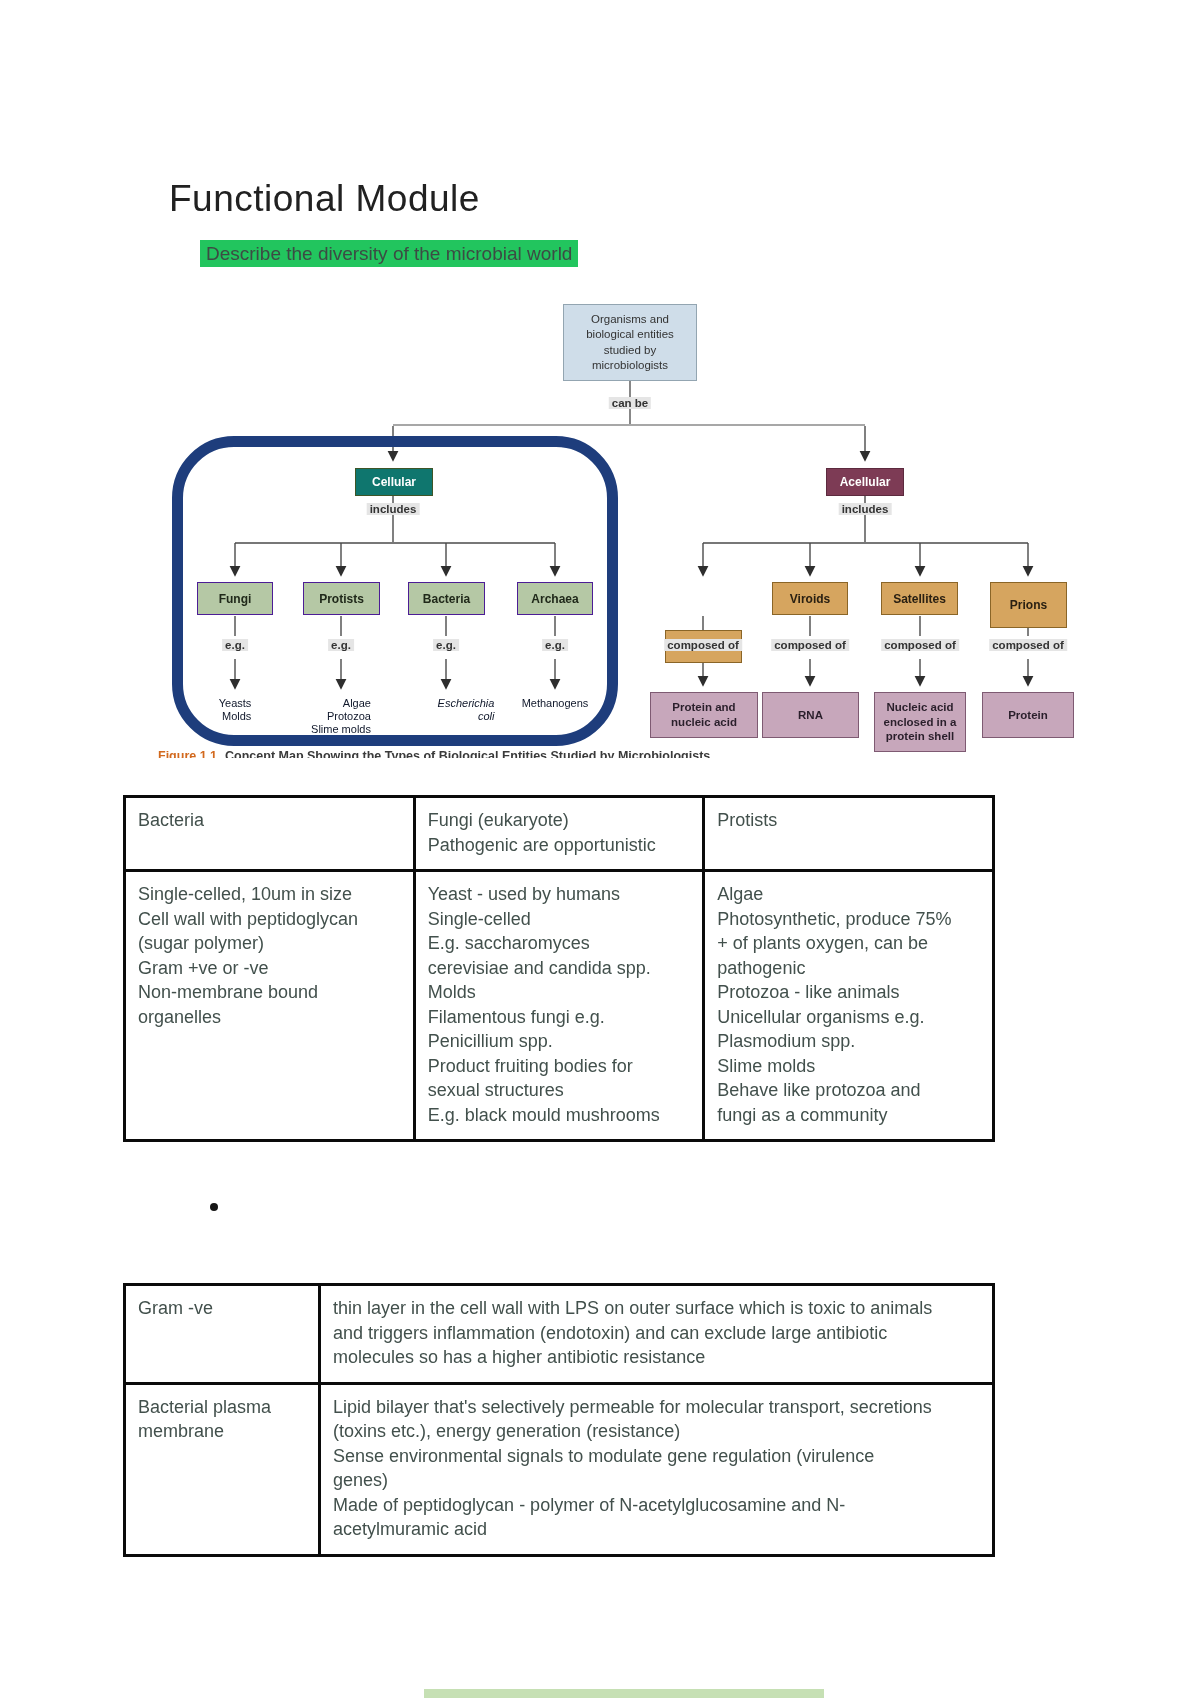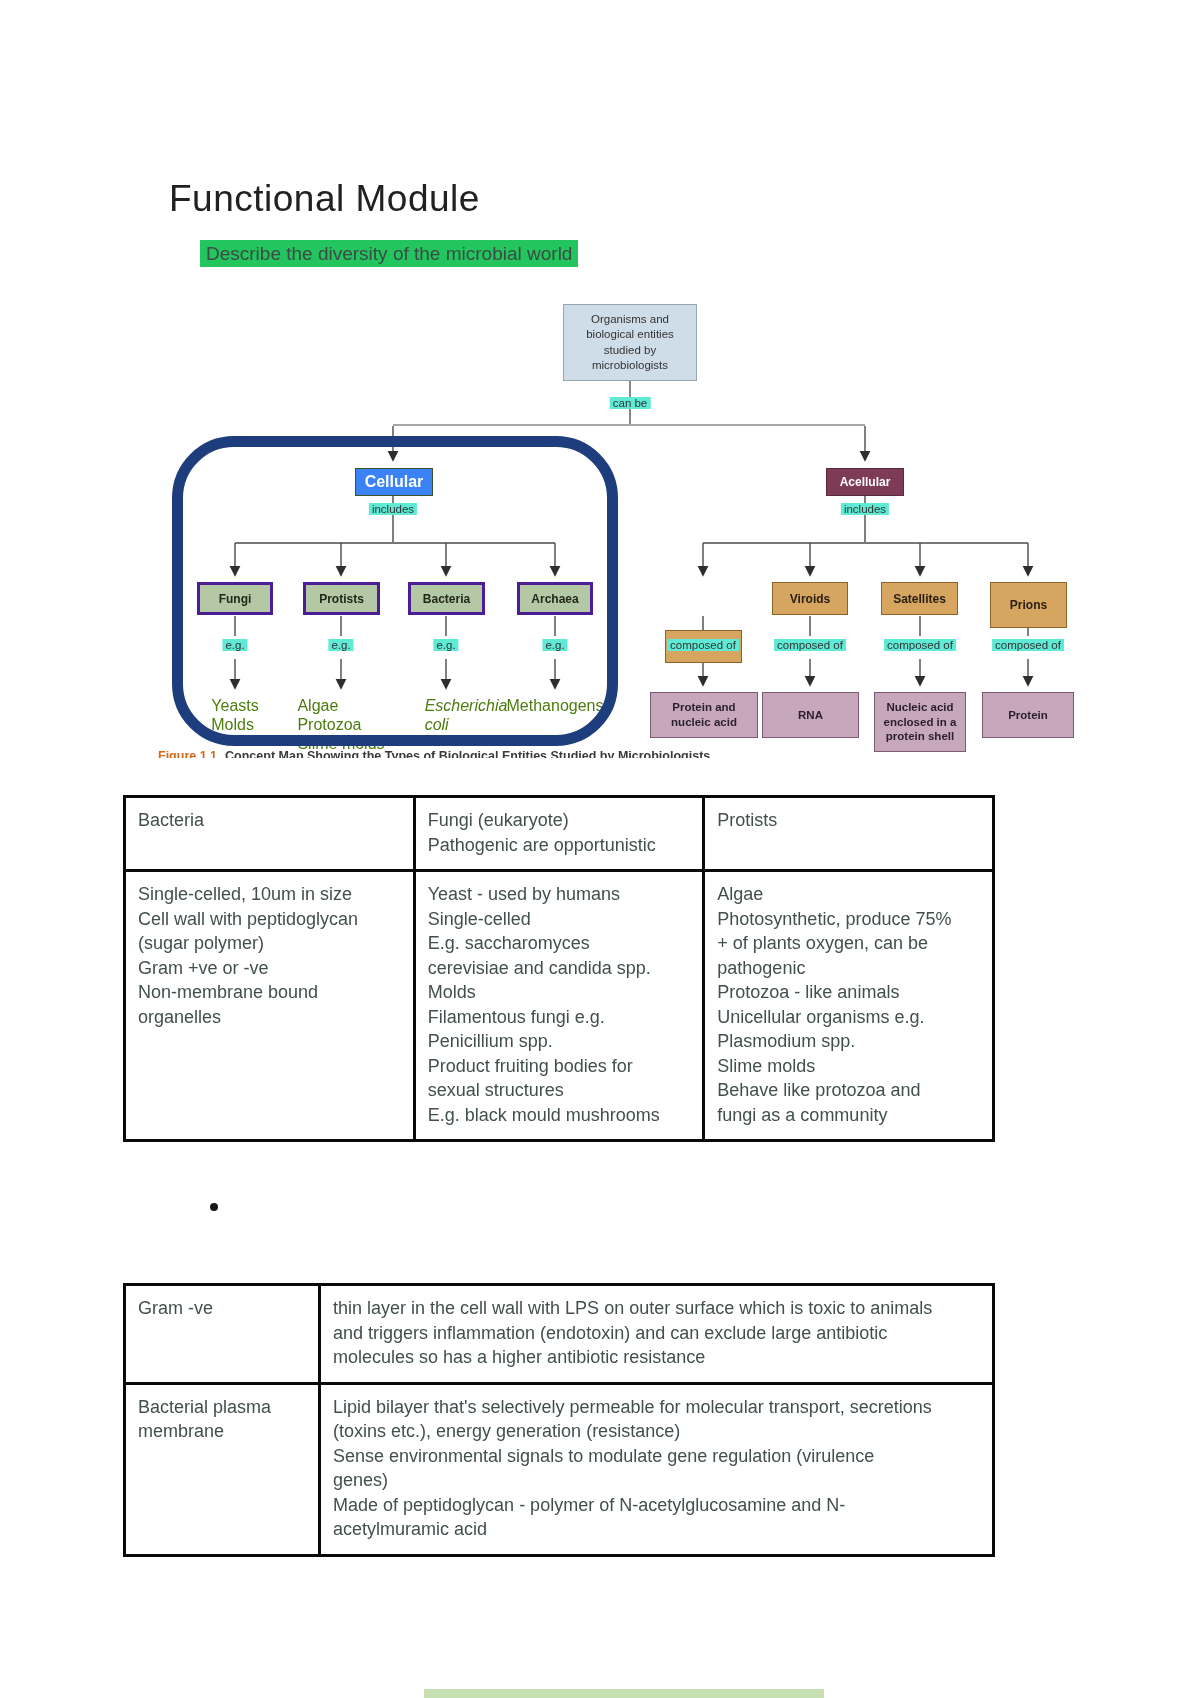--- a/index.html
+++ b/index.html
@@ -13,30 +13,30 @@
   .bullet-text { font-size:19px; color:#3c4b44; line-height:36px; white-space:pre-line; margin:0; }
   .bullet-text .hl { background:#22c55e; padding:3px 6px;
                      -webkit-box-decoration-break:clone; box-decoration-break:clone; }
 
   
   .fig-lines { position:absolute; left:0; top:0; pointer-events:none; }
   .fbox { position:absolute; display:flex; align-items:center; justify-content:center;
           text-align:center; box-sizing:border-box; z-index:2; }
   .froot { background:#cfdde9; border:1px solid #93a5b1; color:#333333;
            font-size:11.5px; line-height:1.32; white-space:pre-line; }
-  .fcellular  { background:#3b82f6; border:1px solid #3e5527; color:#ffffff; font-weight:700; font-size:16px; }
+  .fcellular  { background:#0f766e; border:1px solid #3e5527; color:#ffffff; font-weight:700; font-size:12px; }
   .facellular { background:#7d3b55; border:1px solid #5c2a3e; color:#ffffff; font-weight:700; font-size:12px; }
-  .fgreen  { background:#b5c8a5; border:3px solid #4c1d95; color:#20291a; font-weight:700; font-size:12px; }
+  .fgreen  { background:#b5c8a5; border:1px solid #4c1d95; color:#20291a; font-weight:700; font-size:12px; }
   .forange { background:#d6a55f; border:1px solid #8a6527; color:#2a2012; font-weight:700; font-size:12px; }
   .fpink   { background:#c7a7bb; border:1px solid #7e5a72; color:#2a1f2b; font-weight:700;
              font-size:11.5px; line-height:1.3; white-space:pre-line; }
   .flbl { position:absolute; transform:translateX(-50%); font-size:11.5px; color:#333333;
-          background:#5eead4; padding:0 3px; white-space:nowrap; z-index:3; }
-  .fex  { position:absolute; transform:translateX(-50%); font-size:16px; color:#4d7c0f;
-          text-align:left; line-height:1.18; white-space:pre-line; z-index:2; }
+          background:#e5e5e5; padding:0 3px; white-space:nowrap; z-index:3;font-weight:bold; }
+  .fex  { position:absolute; transform:translateX(-50%); font-size:11px; color:#0f172a;
+          text-align:right; line-height:1.18; white-space:pre-line; z-index:2; }
   .fex.it { font-style:italic;margin-left:20px; }
   .blue-ring { position:absolute; left:172px; top:436px; width:446px; height:310px;
                border:11px solid #1e3d7c; border-radius:62px; box-sizing:border-box; z-index:5; }
   .fig-caption { position:absolute; left:158px; top:749px; width:780px; height:9px;
                  overflow:hidden; font-size:12.5px; font-weight:700; line-height:14px; white-space:nowrap; }
   .cap-pre { color:#d2691e; margin-right:8px; }
   .cap-txt { color:#3a3a3a; }
 
   
   table.tbl { border-collapse:collapse; position:absolute; table-layout:fixed;

